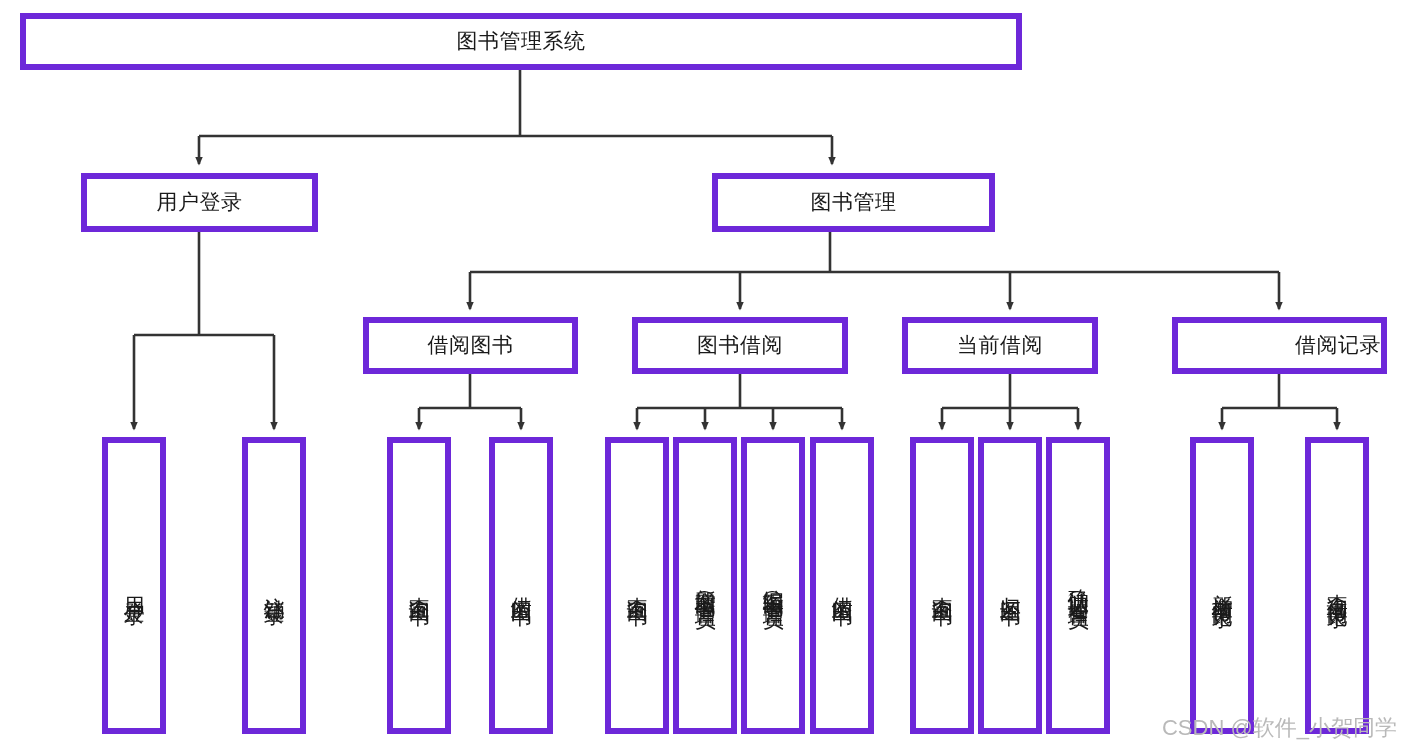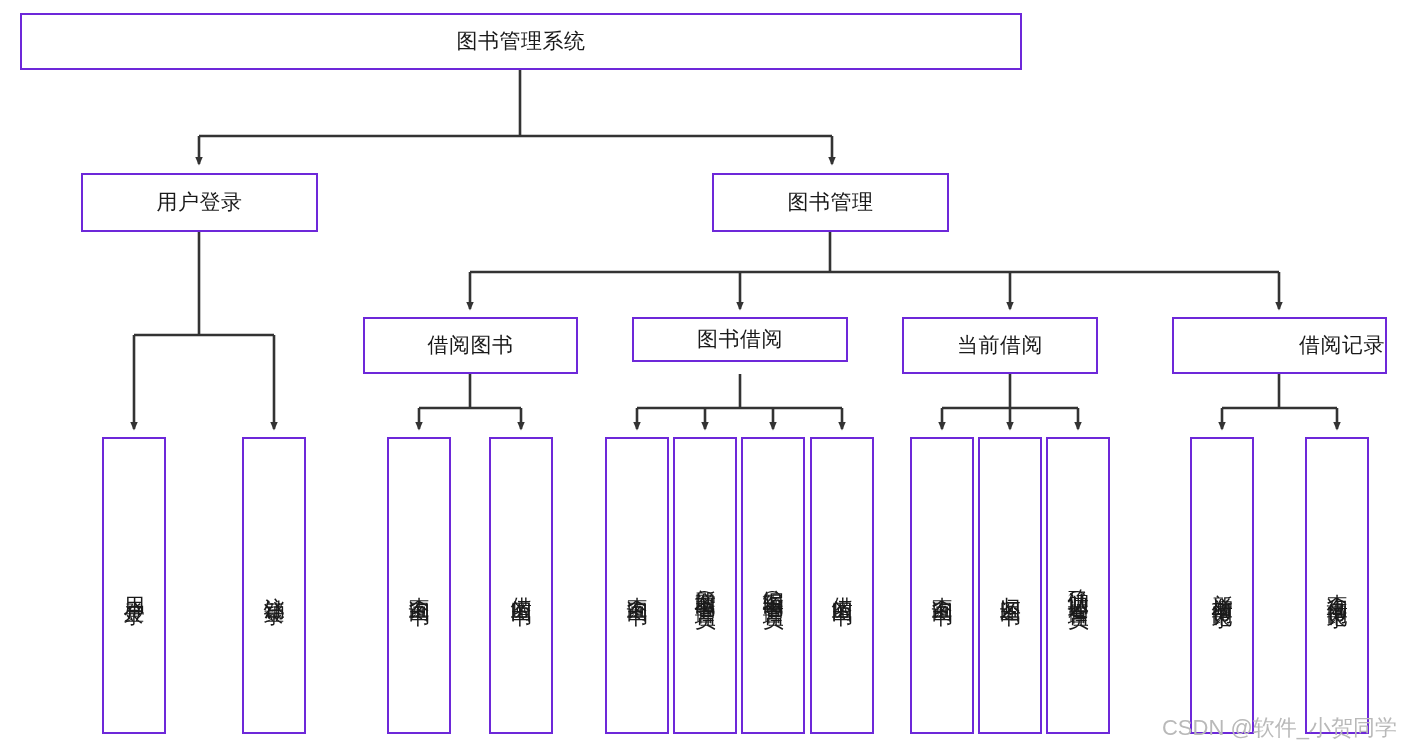--- a/index.html
+++ b/index.html
@@ -23,21 +23,21 @@
     left: 0;
     top: 0;
     width: 1405px;
     height: 747px;
     pointer-events: none;
   }
   .node {
     position: absolute;
     box-sizing: border-box;
     background: #ffffff;
-    border: 2px solid #6d28d9;
+    border: 6px solid #6d28d9;
     display: flex;
     align-items: center;
     justify-content: center;
     z-index: 2;
   }
   .node-label {
     color: #1a1a1a;
     font-size: 21px;
     line-height: 1.25;
     letter-spacing: 0.5px;
@@ -127,28 +127,28 @@
     </g>
   </svg>
 
   <div class="node horiz" style="left:20px; top:13px; width:1002px; height:57px;">
     <span class="node-label">图书管理系统</span>
   </div>
 
   <div class="node horiz" style="left:81px; top:173px; width:237px; height:59px;">
     <span class="node-label">用户登录</span>
   </div>
-  <div class="node horiz" style="left:712px; top:173px; width:237px; height:59px;">
+  <div class="node horiz" style="left:712px; top:173px; width:283px; height:59px;">
     <span class="node-label">图书管理</span>
   </div>
 
   <div class="node horiz" style="left:363px; top:317px; width:215px; height:57px;">
     <span class="node-label">借阅图书</span>
   </div>
-  <div class="node horiz" style="left:632px; top:317px; width:216px; height:45px;">
+  <div class="node horiz" style="left:632px; top:317px; width:216px; height:57px;">
     <span class="node-label">图书借阅</span>
   </div>
   <div class="node horiz" style="left:902px; top:317px; width:196px; height:57px;">
     <span class="node-label">当前借阅</span>
   </div>
   <div class="node horiz" style="left:1172px; top:317px; width:215px; height:57px;justify-content:flex-end;">
     <span class="node-label">借阅记录</span>
   </div>
 
   <div class="node vert" style="left:102px; top:437px; width:64px; height:297px;">

